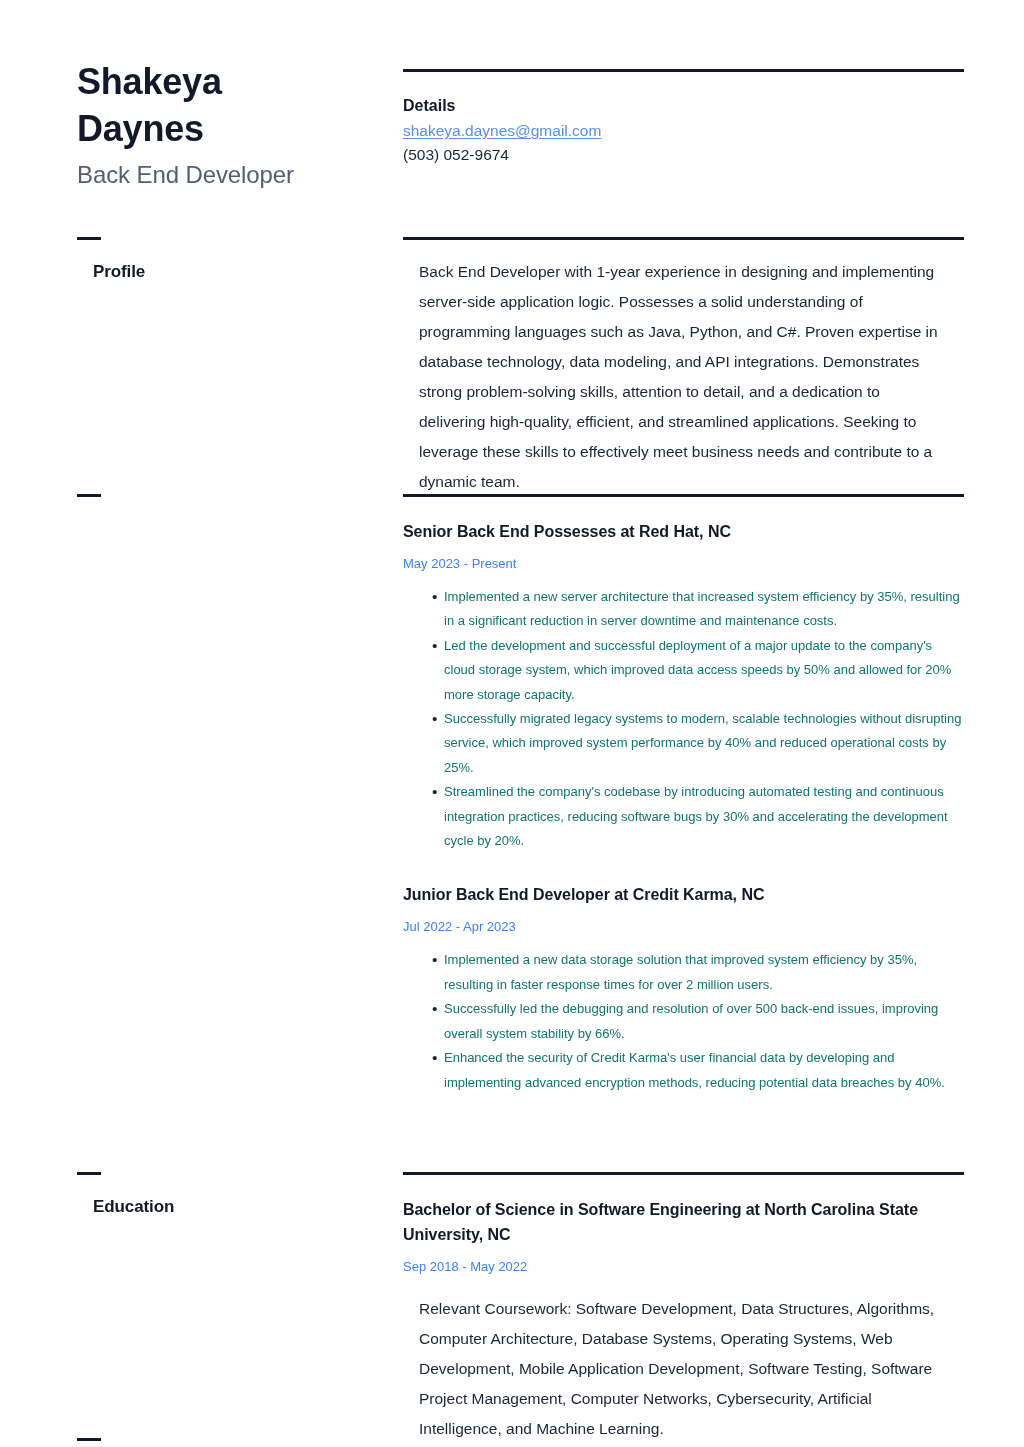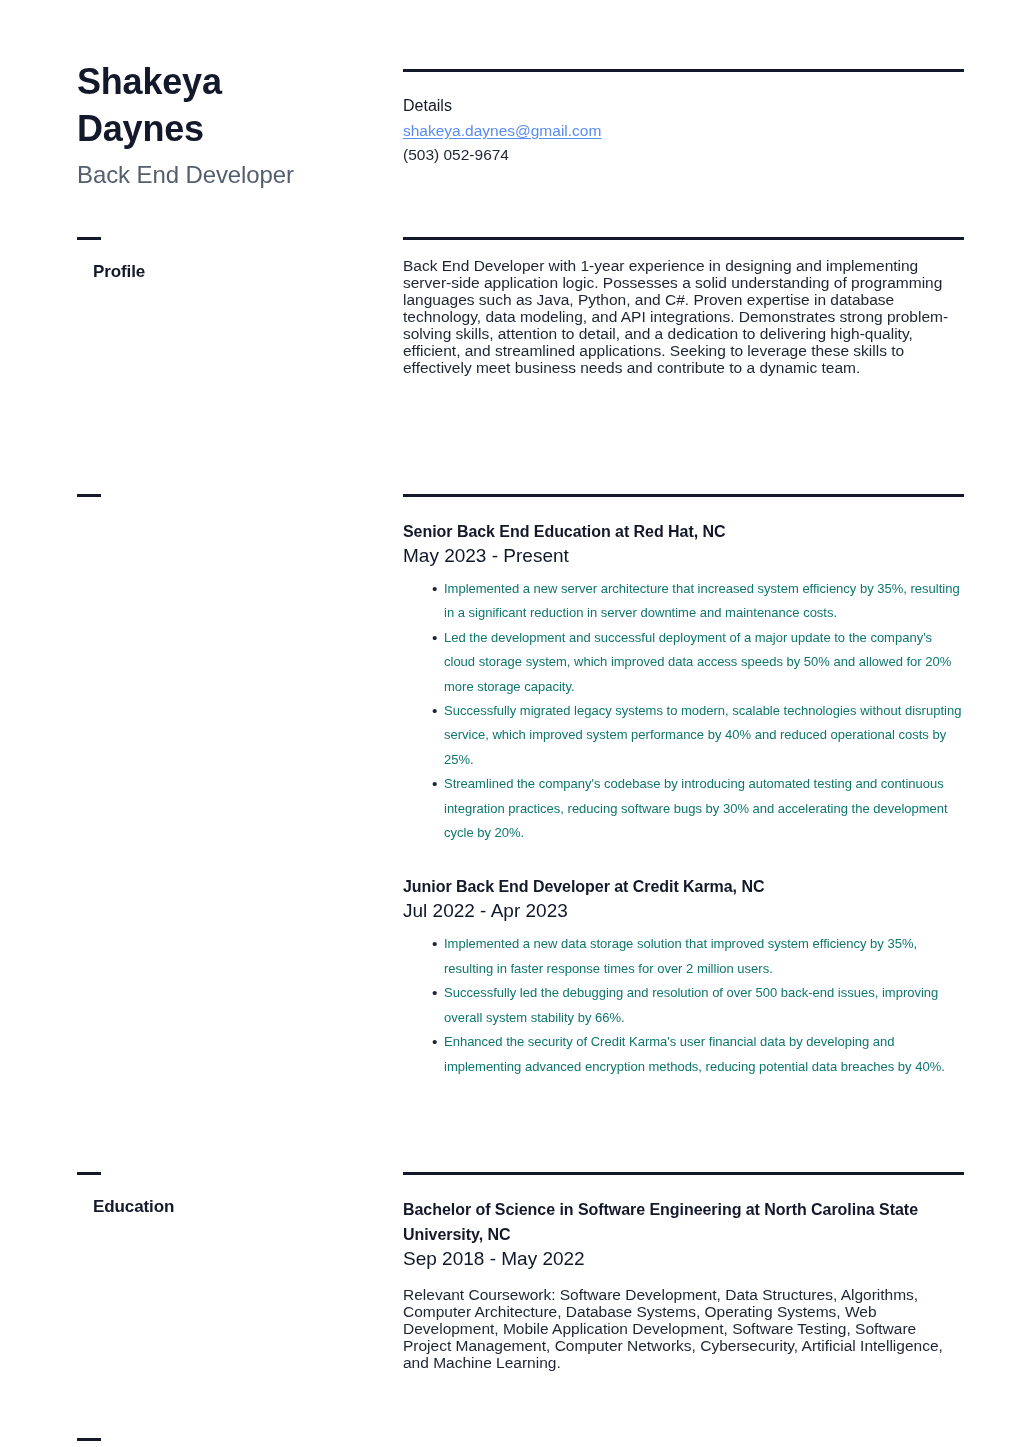--- a/index.html
+++ b/index.html
@@ -80,21 +80,21 @@
     height: 3px;
     background: #13182a;
   }
 
   
   .details-body {
     margin-top: 22px;
   }
   .details-title {
     font-size: 16px;
-    font-weight: 400;
+    font-weight: 700;
     color: #13182a;
     line-height: 23px;
     margin-bottom: 2px;
   }
   .detail-line {
     font-size: 15.5px;
     color: #1d2433;
     line-height: 23.5px;
   }
   .detail-link {
@@ -103,47 +103,47 @@
     line-height: 23.5px;
     text-decoration: underline;
     text-underline-offset: 2px;
     display: inline-block;
     cursor: pointer;
   }
 
   
   .para {
     font-size: 15.5px;
-    line-height: 17px;
+    line-height: 30px;
     color: #1d2433;
-    margin: 0;
+    margin: 16px;
   }
   .profile-body {
     margin-top: 17px;
   }
 
   
   .entry {
     margin-top: 0;
   }
   .entry + .entry {
     margin-top: 29px;
   }
   .entry-title {
     font-size: 16px;
     font-weight: 700;
     color: #13182a;
     line-height: 25px;
     letter-spacing: -0.05px;
   }
   .entry-date {
-    font-size: 19px;
-    color: #0f172a;
+    font-size: 13px;
+    color: #3b82f6;
     line-height: 22px;
-    margin-top: 1px;
+    margin-top: 9px;
   }
   .bullets {
     margin: 10px 0 0 0;
     padding: 0 0 0 31px;
     list-style: none;
   }
   .bullets li {
     position: relative;
     font-size: 13px;
     line-height: 24.4px;
@@ -207,21 +207,21 @@
   </div>
 
   <div class="section" style="top:494px;">
     <div class="sect-left">
       <div class="dash"></div>
     </div>
     <div class="sect-right">
       <div class="rule"></div>
 
       <div class="entry first-entry">
-        <div class="entry-title">Senior Back End Education at Red Hat, NC</div>
+        <div class="entry-title">Senior Back End Possesses at Red Hat, NC</div>
         <div class="entry-date">May 2023 - Present</div>
         <ul class="bullets">
           <li>Implemented a new server architecture that increased system efficiency by 35%, resulting in a significant reduction in server downtime and maintenance costs.</li>
           <li>Led the development and successful deployment of a major update to the company's cloud storage system, which improved data access speeds by 50% and allowed for 20% more storage capacity.</li>
           <li>Successfully migrated legacy systems to modern, scalable technologies without disrupting service, which improved system performance by 40% and reduced operational costs by 25%.</li>
           <li>Streamlined the company's codebase by introducing automated testing and continuous integration practices, reducing software bugs by 30% and accelerating the development cycle by 20%.</li>
         </ul>
       </div>
 
       <div class="entry">

